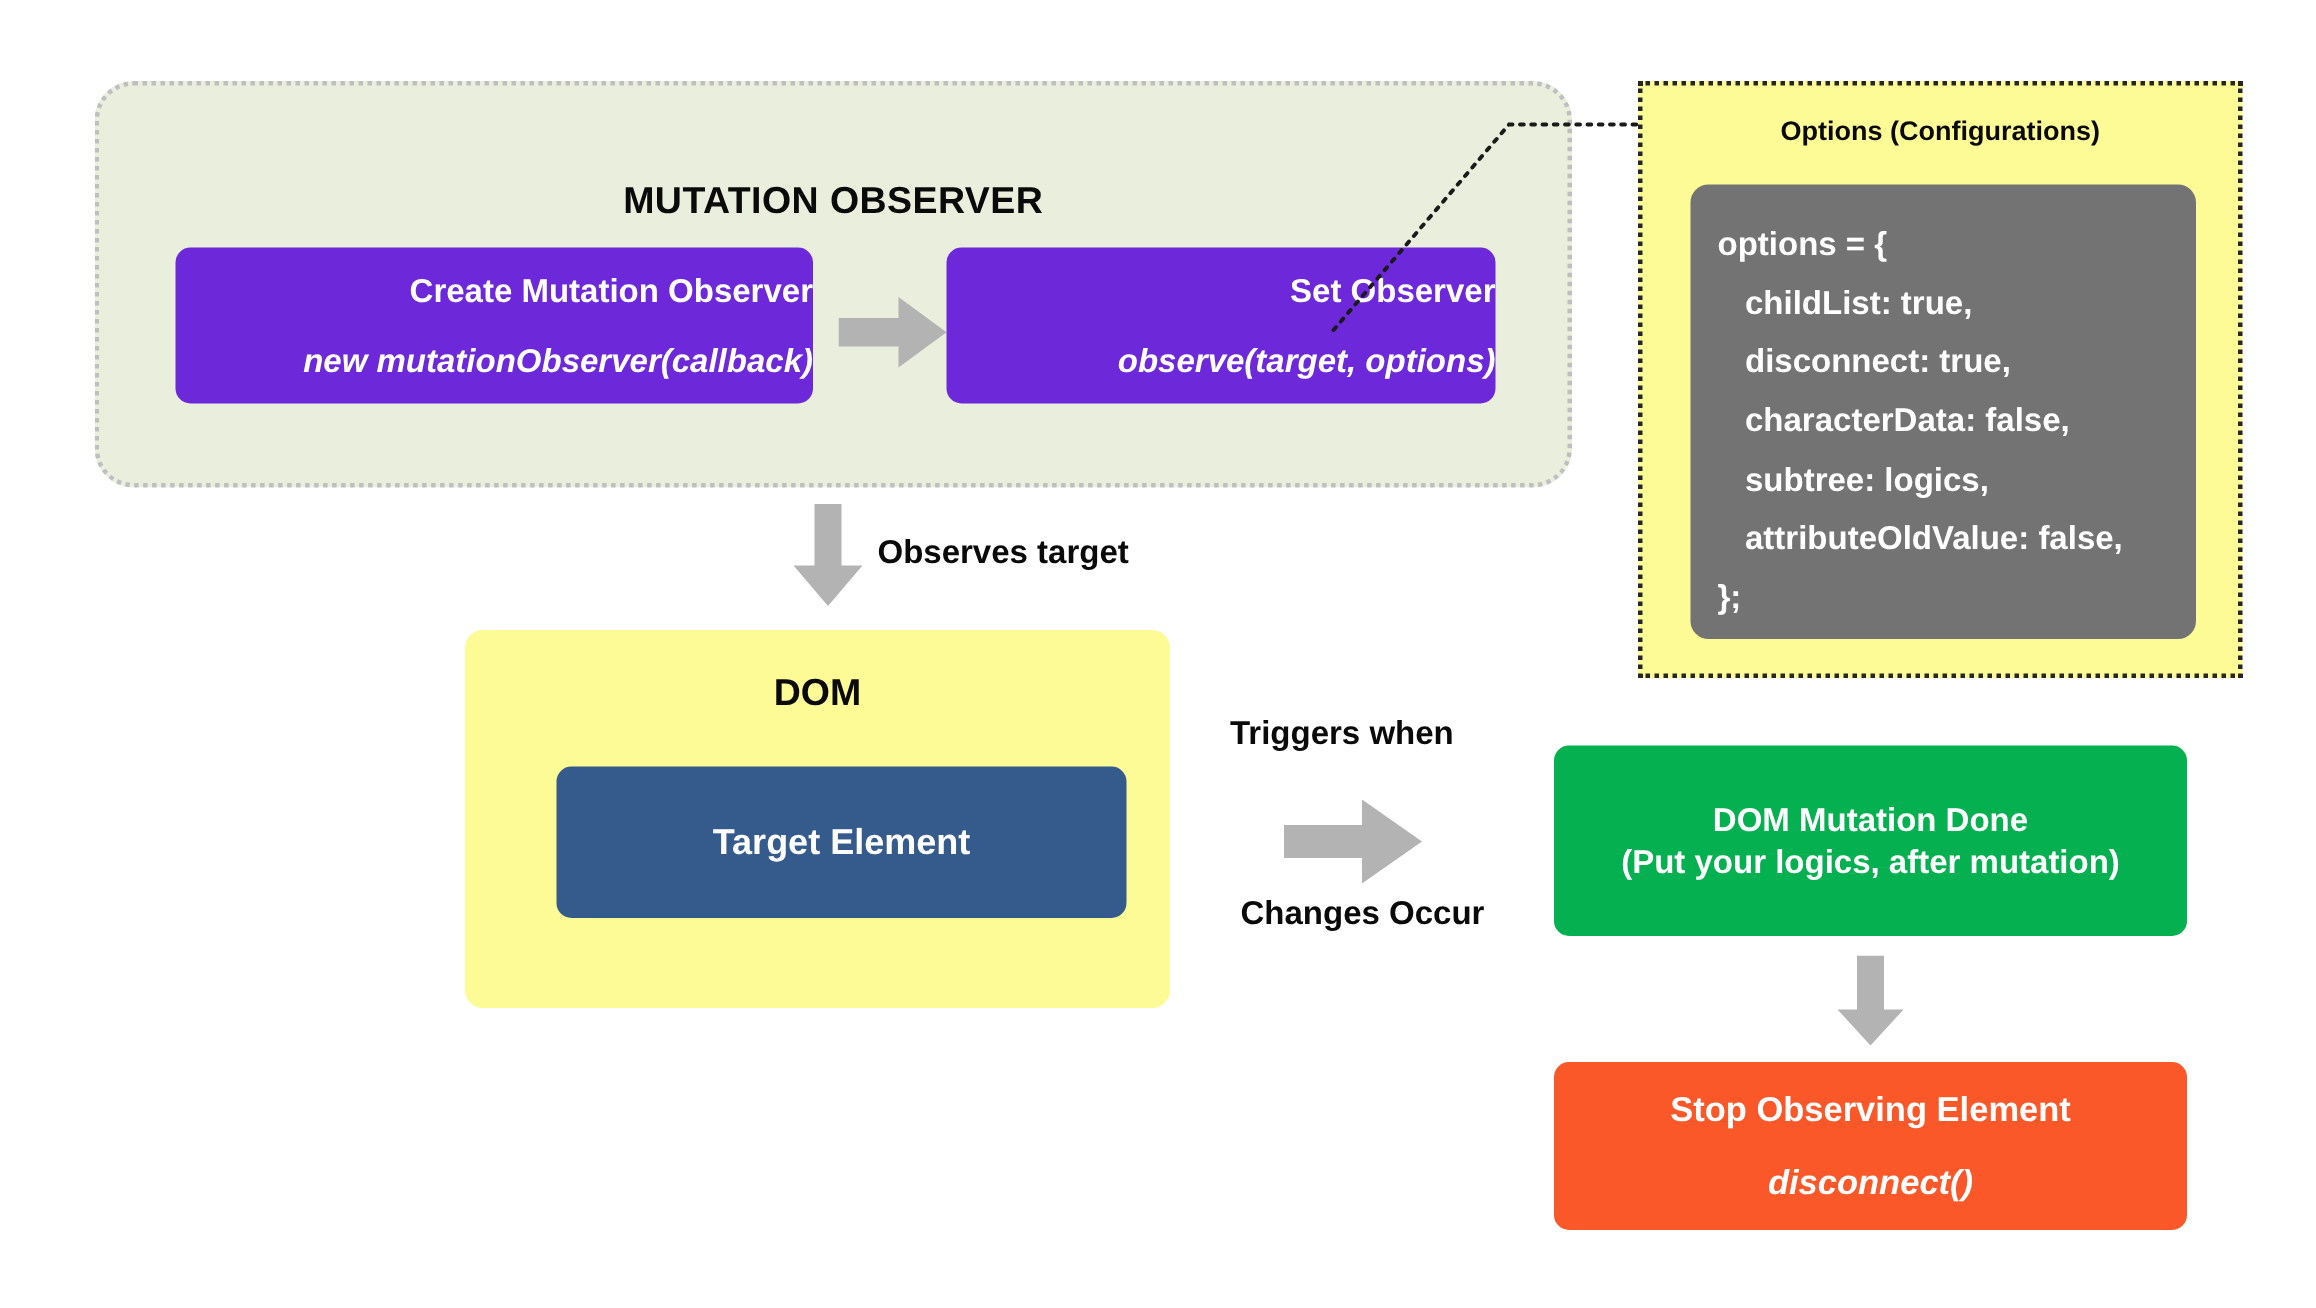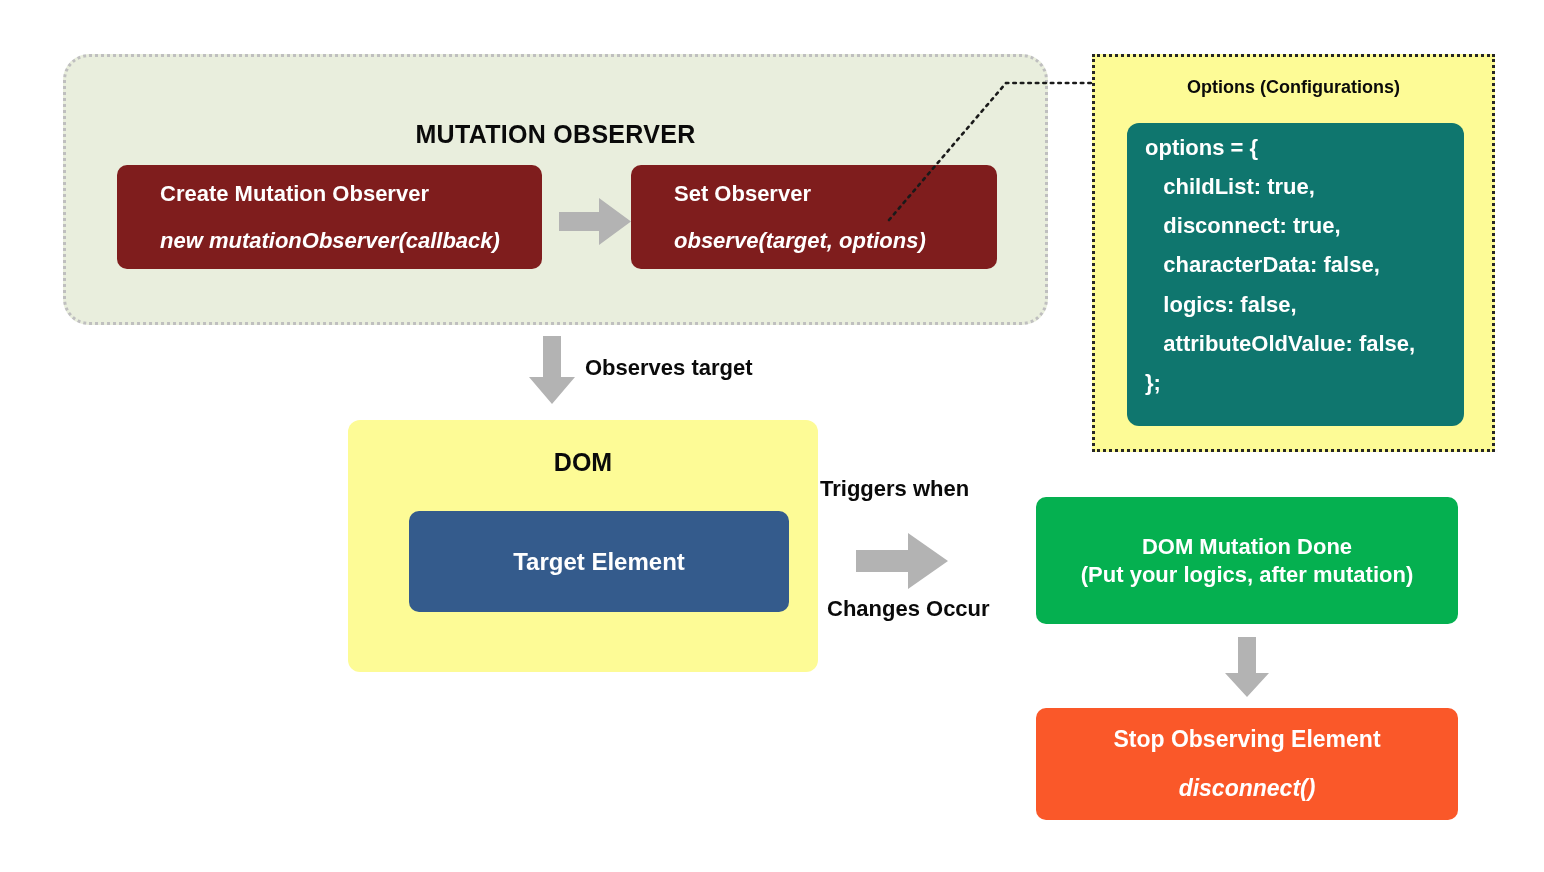--- a/index.html
+++ b/index.html
@@ -48,26 +48,26 @@
     font-size: 25px;
     font-weight: bold;
     color: #0a0a0a;
     letter-spacing: 0.3px;
     margin-top: 27px;
   }
 
   
   .blue-box {
     position: absolute;
-    background: #7f1d1d;
+    background: #6d28d9;
     border-radius: 10px;
     color: #ffffff;
     display: flex;
     flex-direction: column;
-    align-items: flex-start;
+    align-items: flex-end;
     justify-content: center;
     text-align: center;
     box-sizing: border-box;
     padding-left: 43px;
   }
   #box-create {
     left: 117px;
     top: 165px;
     width: 425px;
     height: 104px;
@@ -111,45 +111,44 @@
     font-size: 18px;
     font-weight: bold;
     color: #0a0a0a;
   }
   #options-code {
     position: absolute;
     left: 32px;
     top: 66px;
     width: 337px;
     height: 303px;
-    background: #0f766e;
+    background: #737373;
     border-radius: 12px;
     color: #ffffff;
     box-sizing: border-box;
-    padding: 5px 0 0 18px;
+    padding: 20px 0 0 18px;
     font-size: 22px;
     font-weight: bold;
   }
   #options-code .code-line {
     display: block;
     line-height: 1.78;
     white-space: pre;
   }
 
   
   #dom-panel {
     position: absolute;
     left: 310px;
     top: 420px;
     width: 470px;
     height: 252px;
     background: #fdfb96;
     border-radius: 12px;
     box-sizing: border-box;
-    margin-left: 38px;
   }
   #dom-title {
     position: absolute;
     left: 0;
     top: 28px;
     width: 100%;
     text-align: center;
     font-size: 25px;
     font-weight: bold;
     color: #0a0a0a;
@@ -253,21 +252,21 @@
     <span class="box-line ital">observe(target, options)</span>
   </div>
 
   <div id="options-panel">
     <div id="options-title">Options (Configurations)</div>
     <div id="options-code">
       <span class="code-line">options = {</span>
       <span class="code-line">   childList: true,</span>
       <span class="code-line">   disconnect: true,</span>
       <span class="code-line">   characterData: false,</span>
-      <span class="code-line">   logics: false,</span>
+      <span class="code-line">   subtree: logics,</span>
       <span class="code-line">   attributeOldValue: false,</span>
       <span class="code-line">};</span>
     </div>
   </div>
 
   <svg id="connector-layer">
     <polyline points="889,220 1006,83 1092,83" fill="none" stroke="#1a1a1a" stroke-width="2.6" stroke-dasharray="2.5 5" stroke-linecap="round"></polyline>
   </svg>
 
   <svg class="arrow-down" style="left:529px; top:336px;" width="46" height="68" viewBox="0 0 46 68">

